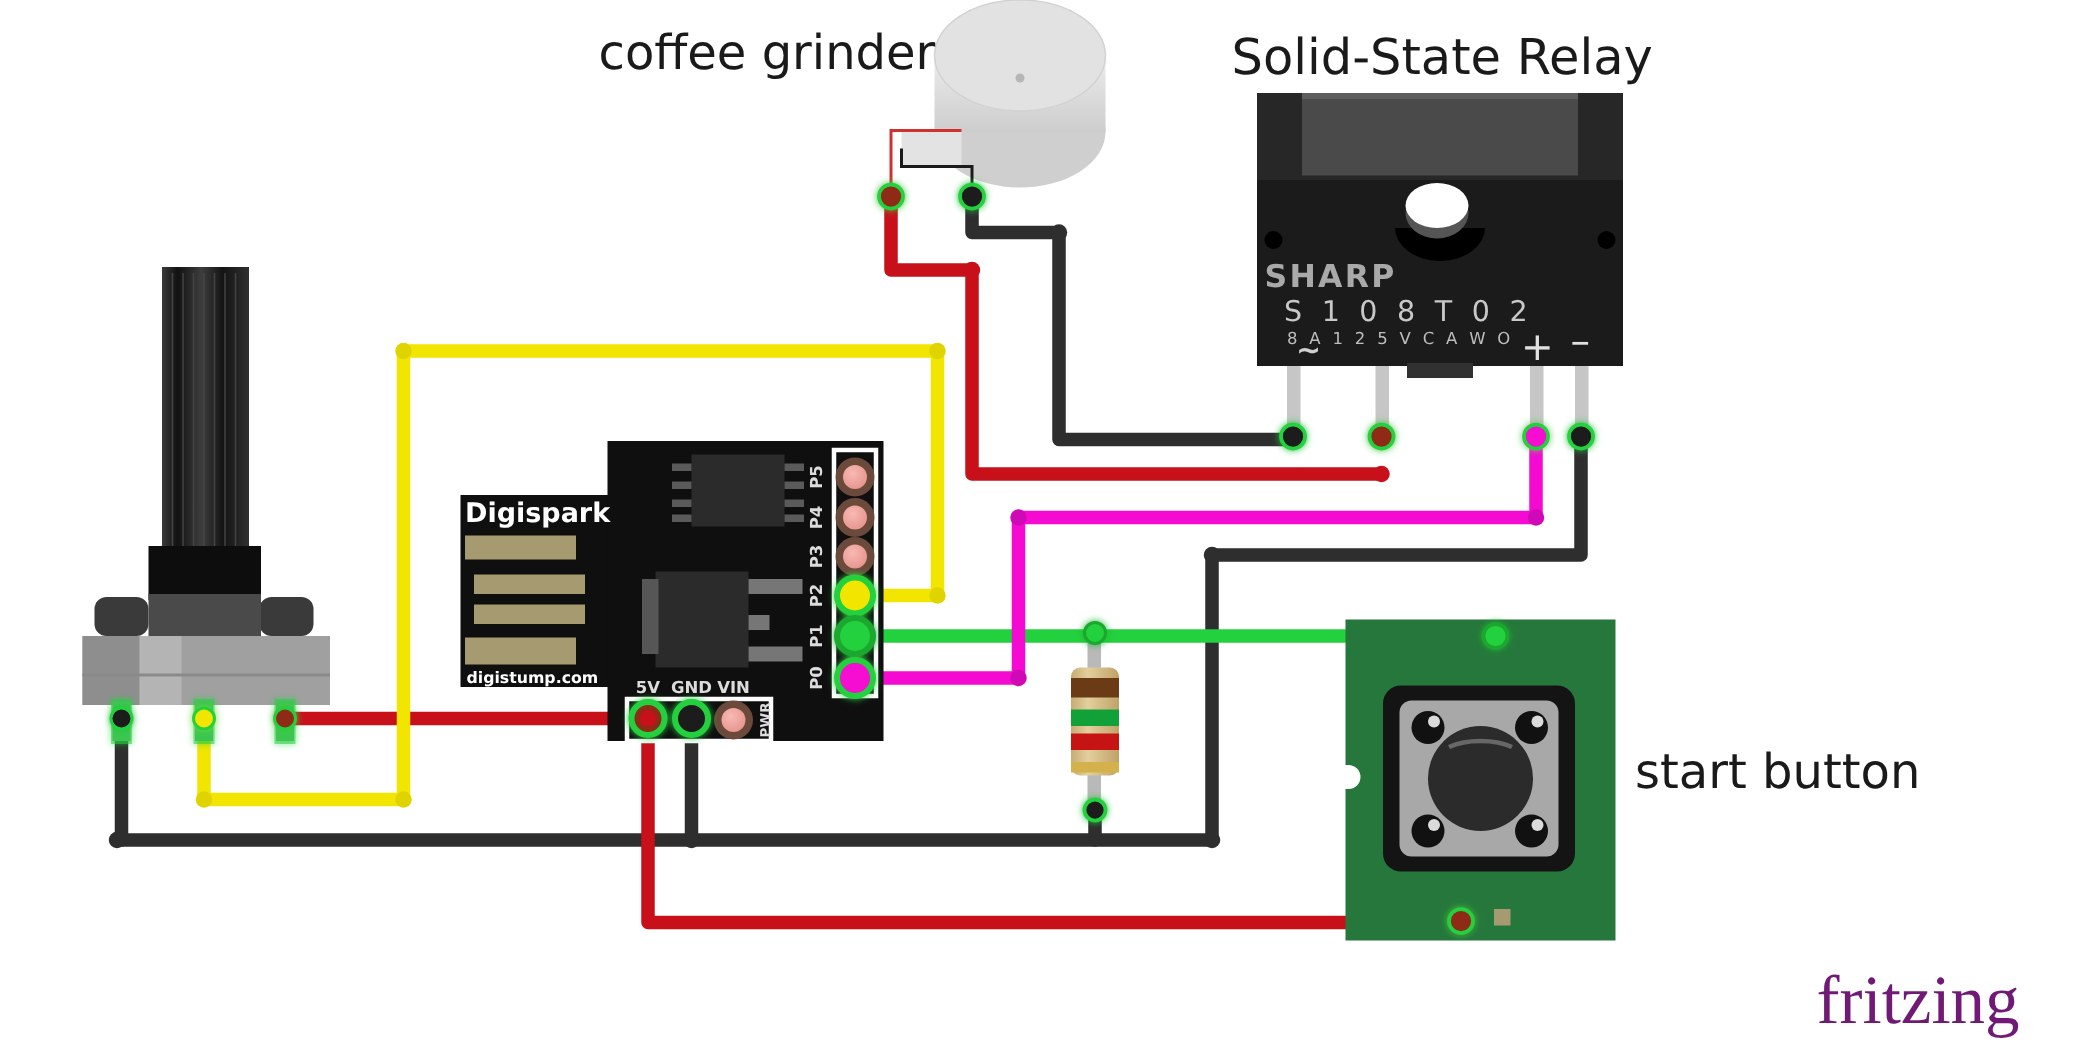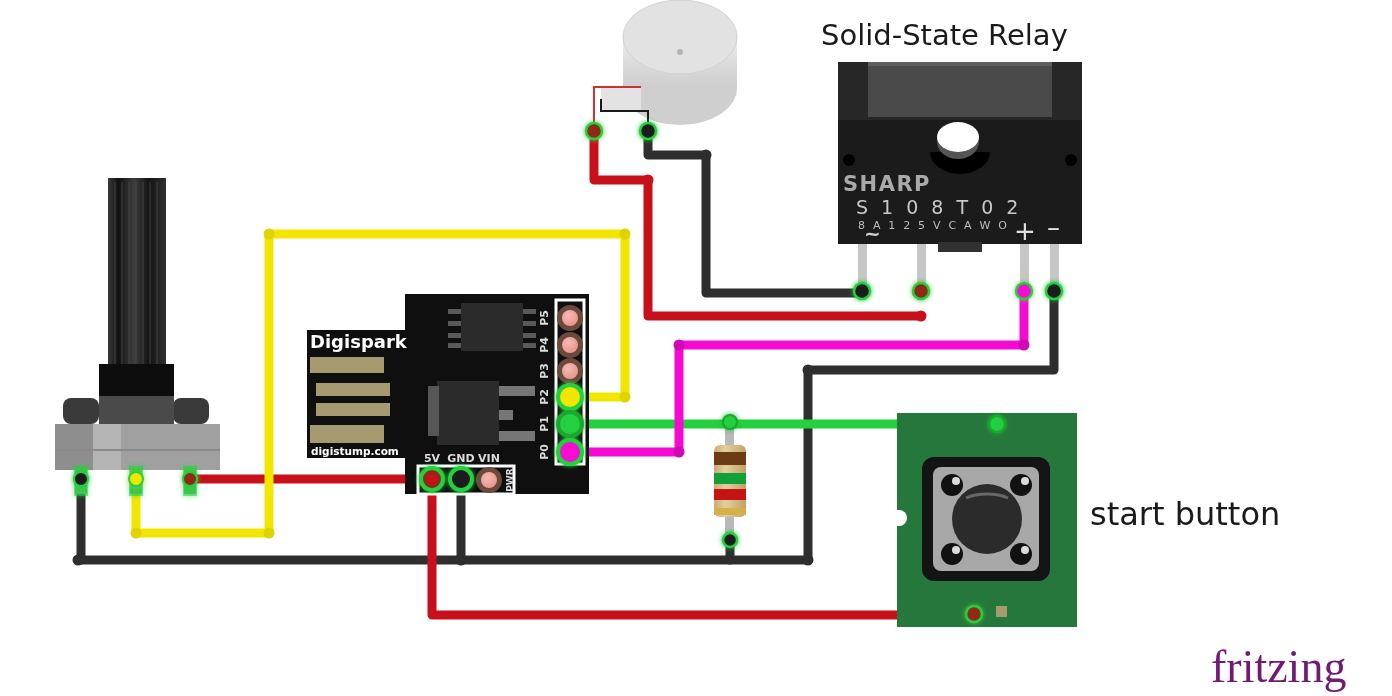--- a/index.html
+++ b/index.html
@@ -1,21 +1,21 @@
 <!DOCTYPE html>
 <html><head>
 <meta charset="utf-8">
 <style>
   html,body{margin:0;padding:0;background:#ffffff;}
   body{width:1392px;height:696px;overflow:hidden;font-family:"DejaVu Sans",sans-serif;}
   #stage{position:relative;width:1392px;height:696px;background:#fff;}
   .lbl{position:absolute;color:#1a1a1a;font-family:"DejaVu Sans",sans-serif;white-space:nowrap;}
   #lbl-pot{left:0px;top:130px;font-size:34px;}
   #lbl-grinder{left:399px;top:16px;font-size:32px;}
-  #lbl-ssr{left:821px;top:18px;font-size:29px;}
+  #lbl-ssr{left:821px;top:18px;font-size:33px;}
   #lbl-start{left:1090px;top:495px;font-size:32px;text-align:center;}
   #fz{position:absolute;left:1211px;top:640px;font-size:46px;color:#701a75;
       font-family:Liberation Serif, serif;letter-spacing:0px;font-weight:500;}
   svg.layer{position:absolute;left:0;top:0;width:1392px;height:696px;}
 </style>
 </head>
 <body>
 
 <div id="stage">
 
@@ -283,17 +283,18 @@
         <circle cx="625" cy="397" r="5.5"></circle>
       <circle cx="136" cy="533" r="5.5"></circle>
     </g>
     <g fill="#d009b6">
       <circle cx="679" cy="452" r="5.5"></circle>
         <circle cx="679" cy="345" r="5.5"></circle>
       <circle cx="1024" cy="345" r="5.5"></circle>
     </g>
   </svg>
 
+  <div class="lbl" id="lbl-grinder">coffee grinder</div>
   <div class="lbl" id="lbl-ssr">Solid-State Relay</div>
   <div class="lbl" id="lbl-start">start button</div>
   <div id="fz">fritzing</div>
 
 </div>
 
 </body></html>

